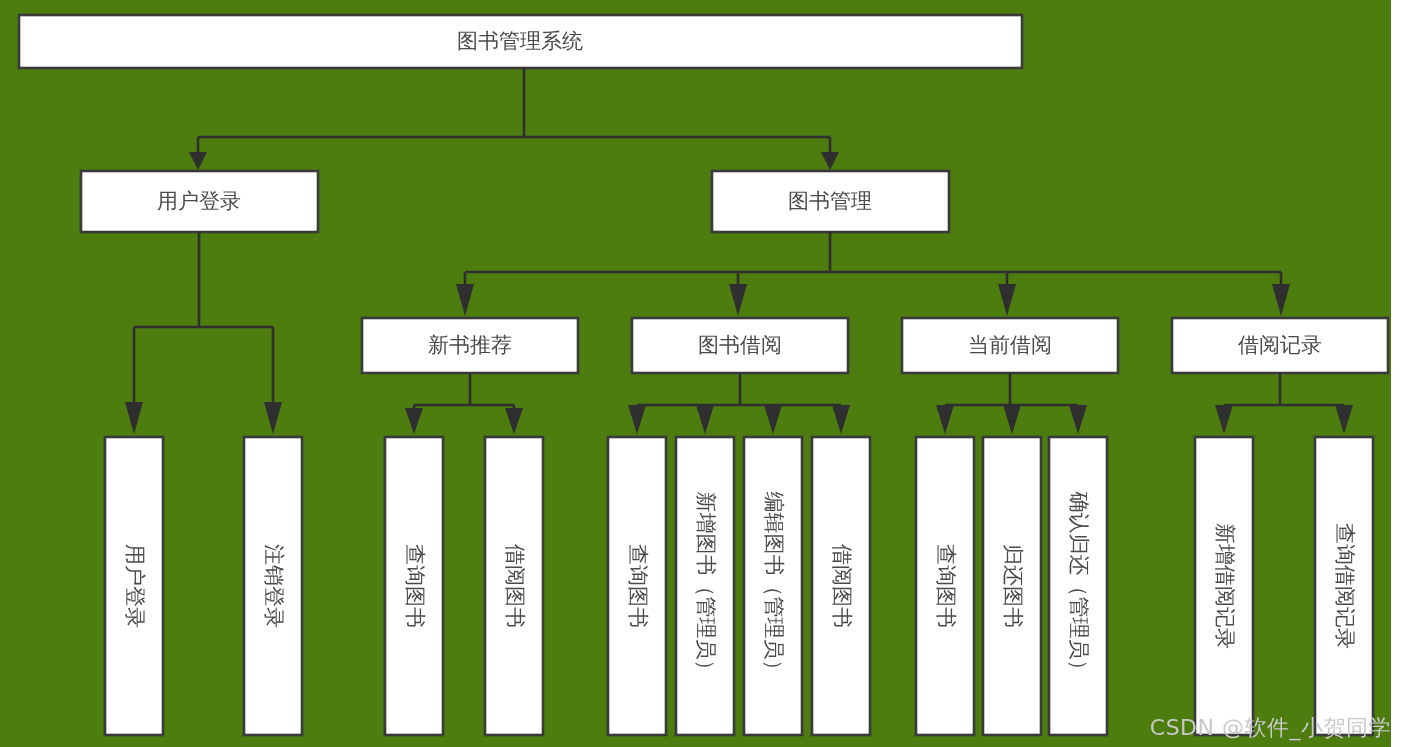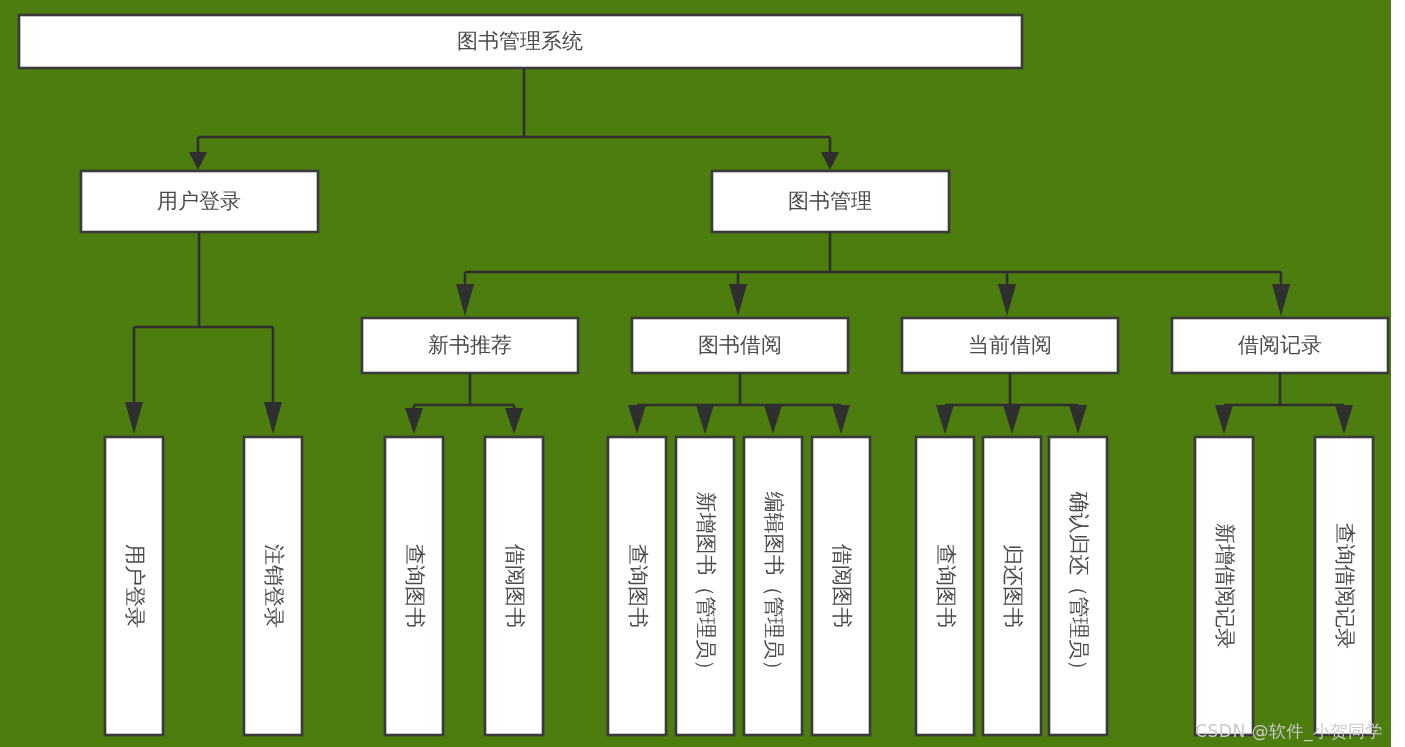--- a/index.html
+++ b/index.html
@@ -50,24 +50,24 @@
   }
   .node-label-v {
     fill: #4a4a4a;
     font-family: "DejaVu Sans", "Liberation Sans", sans-serif;
     font-size: 21px;
     text-anchor: middle;
     dominant-baseline: middle;
   }
   .watermark {
     position: absolute;
-    right: 8px;
+    right: 0;
     bottom: 4px;
     color: #c9c9c9;
-    font-size: 17px;
+    font-size: 22px;
     font-family: "DejaVu Sans", "Liberation Sans", sans-serif;
     white-space: nowrap;
     letter-spacing: 0.5px;
     pointer-events: none;
   }
 </style>
 </head>
 <body>
 
 <div id="diagram-root">

